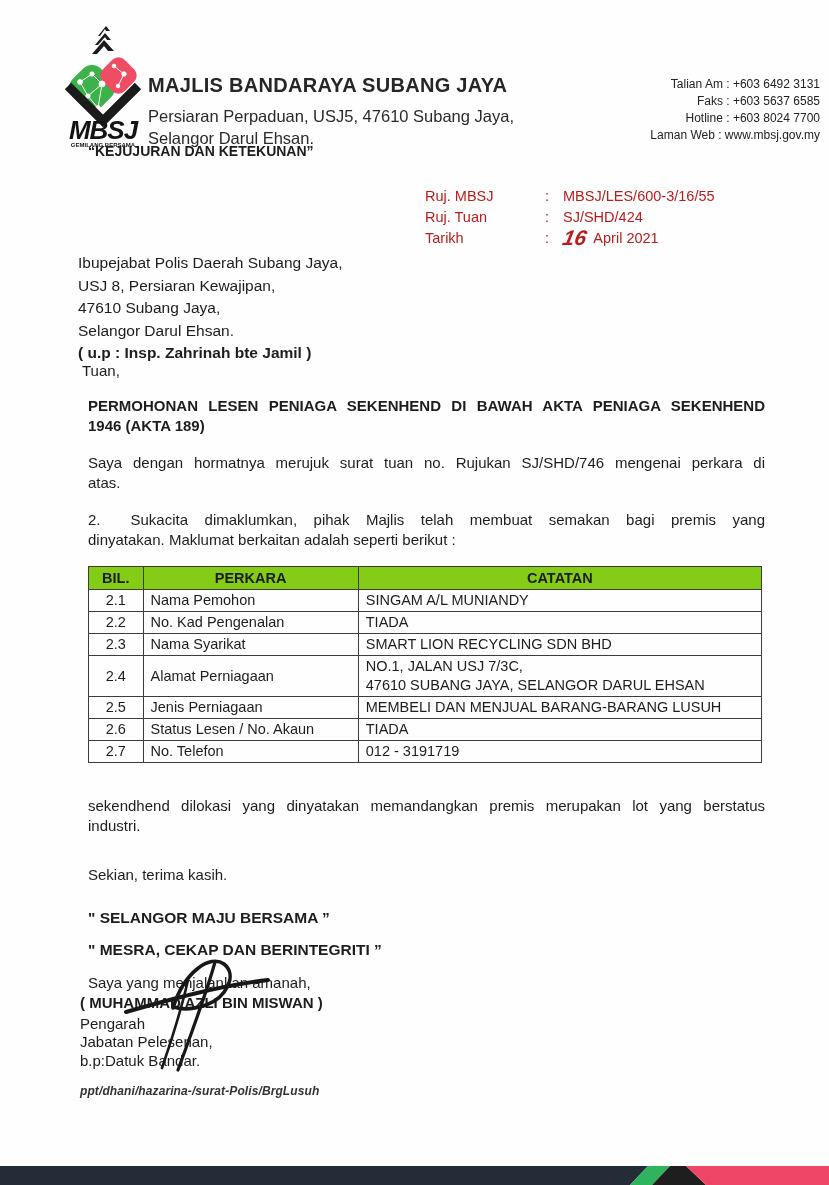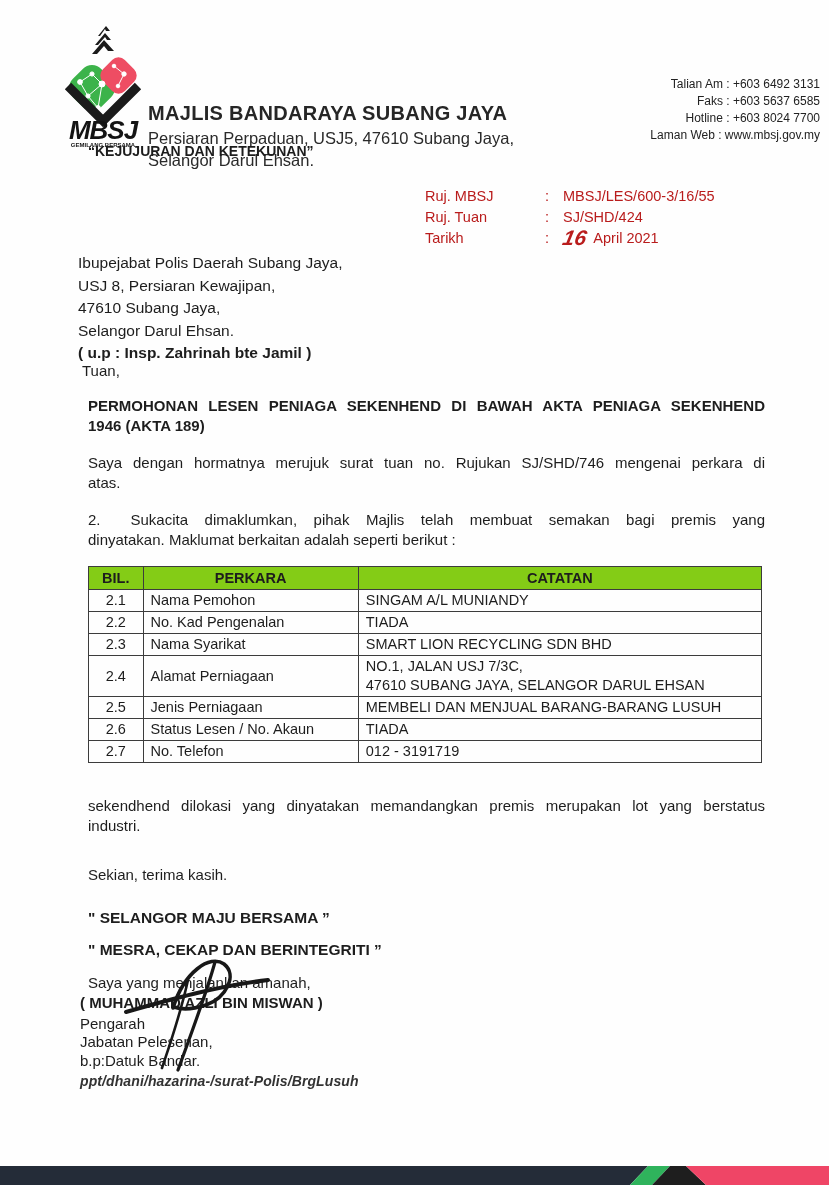--- a/index.html
+++ b/index.html
@@ -8,22 +8,22 @@
     background:#f2f2f0;
     font-family:"Liberation Sans", sans-serif;
     color:#1d1d1d;
     -webkit-font-smoothing:antialiased;
   }
   .page{position:relative;width:829px;height:1185px;background:#fefefe;overflow:hidden;}
 
   
   .logo{position:absolute;left:58px;top:24px;width:92px;height:128px;}
   .org-block{position:absolute;left:148px;top:74px;}
-  .org-name{font-size:20px;font-weight:bold;letter-spacing:.3px;color:#262626;margin-top:28px;}
-  .org-addr{font-size:16.5px;line-height:22px;color:#2a2a2a;margin-top:2px;}
+  .org-name{font-size:20px;font-weight:bold;letter-spacing:.3px;color:#262626;}
+  .org-addr{font-size:16.5px;line-height:22px;color:#2a2a2a;margin-top:8px;}
   .contacts{position:absolute;right:9px;top:76px;text-align:right;font-size:12px;line-height:17px;color:#222;}
   .contacts .row span{display:inline;}
   .motto{position:absolute;left:88px;top:143px;font-size:14px;font-weight:bold;color:#1c1c1c;}
 
   
   .refs{position:absolute;left:425px;top:186px;font-size:14.5px;color:#b91c1c;}
   .refs .rrow{display:flex;line-height:21px;}
   .refs .rlabel{width:120px;}
   .refs .rcolon{width:18px;text-align:left;}
   .refs .hand{font-style:italic;font-weight:bold;font-size:21px;line-height:20px;transform:skewX(-12deg);display:inline-block;margin-right:7px;}
@@ -52,21 +52,21 @@
 
   .p3{margin-top:33px;}
   .sekian{margin-top:29px;}
   .slogan1{margin-top:23px;font-weight:bold;font-size:15.5px;}
   .slogan2{margin-top:12px;font-weight:bold;font-size:15.5px;}
   .amanah{margin-top:13px;}
 
   
   .signer{position:absolute;left:80px;top:994px;font-size:15px;line-height:18.5px;}
   .signer .name{font-weight:bold;margin-bottom:2px;}
-  .fileref{font-size:14px;font-style:italic;font-weight:bold;color:#333;margin-top:2px;letter-spacing:.1px;}
+  .fileref{font-size:12px;font-style:italic;font-weight:bold;color:#333;margin-top:12px;letter-spacing:.1px;}
   .sig{position:absolute;left:118px;top:950px;width:175px;height:125px;z-index:3;pointer-events:none;}
 
   
   .bottombar{position:absolute;left:0;bottom:0;width:829px;height:19px;}
 </style>
 </head>
 <body>
 
 <div class="page">
 

